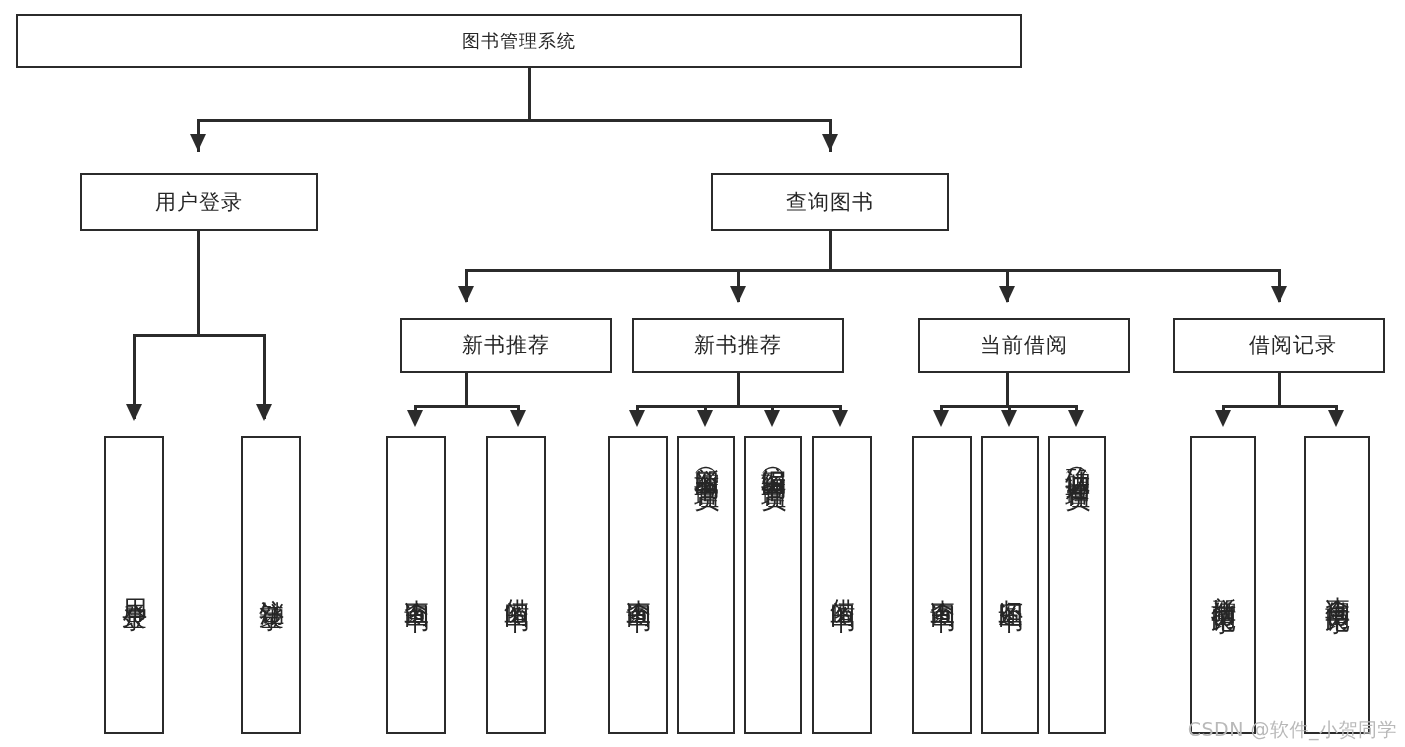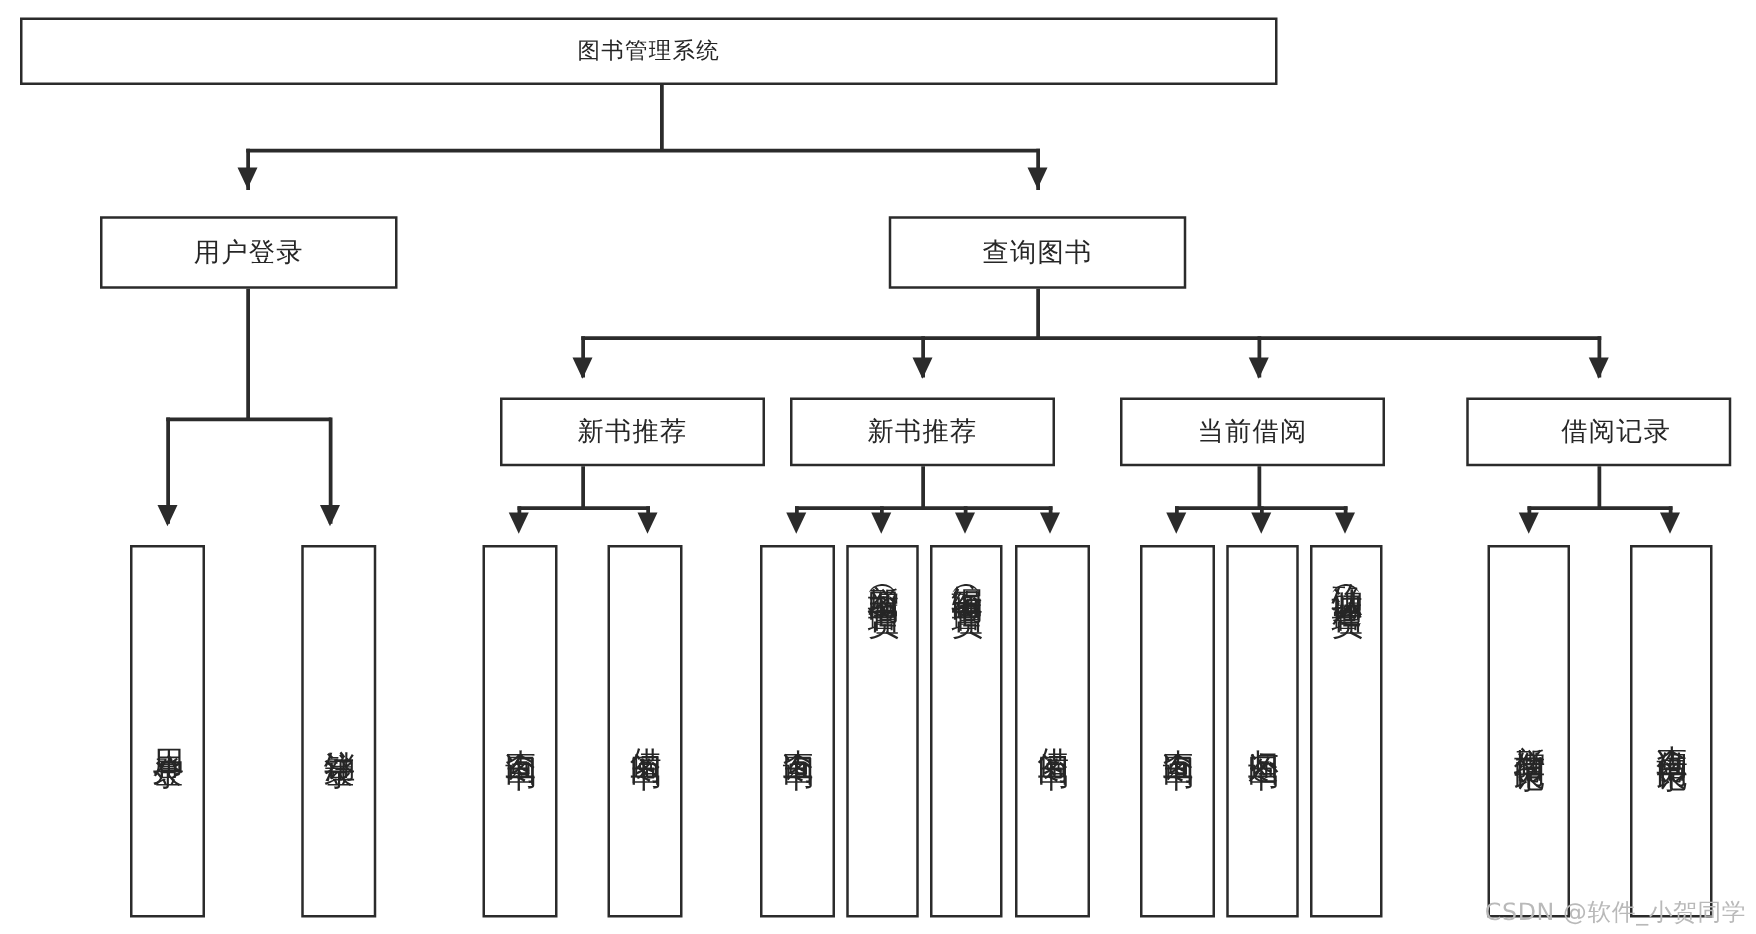--- a/index.html
+++ b/index.html
@@ -125,21 +125,21 @@
 
   <div class="ln vl" style="left:1278px; top:269px; width:3px; height:33px;"></div>
   <div class="arrow" style="left:1271px; top:286px;"></div>
 
   <div class="node h" style="left:361px; top:318px; width:212px; height:55px;margin-left:39px;">
     <span>新书推荐</span>
   </div>
   <div class="node h" style="left:632px; top:318px; width:212px; height:55px;">
     <span>新书推荐</span>
   </div>
-  <div class="node h" style="left:896px; top:318px; width:212px; height:55px;">
+  <div class="node h" style="left:918px; top:318px; width:212px; height:55px;">
     <span>当前借阅</span>
   </div>
   <div class="node h" style="left:1173px; top:318px; width:212px; height:55px;padding-left:28px;">
     <span>借阅记录</span>
   </div>
 
   <div class="ln vl" style="left:465px; top:373px; width:3px; height:34px;"></div>
   <div class="ln hl" style="left:414px; top:405px; width:106px; height:3px;"></div>
   <div class="ln vl" style="left:414px; top:405px; width:3px; height:14px;"></div>
   <div class="arrow" style="left:407px; top:410px;"></div>

